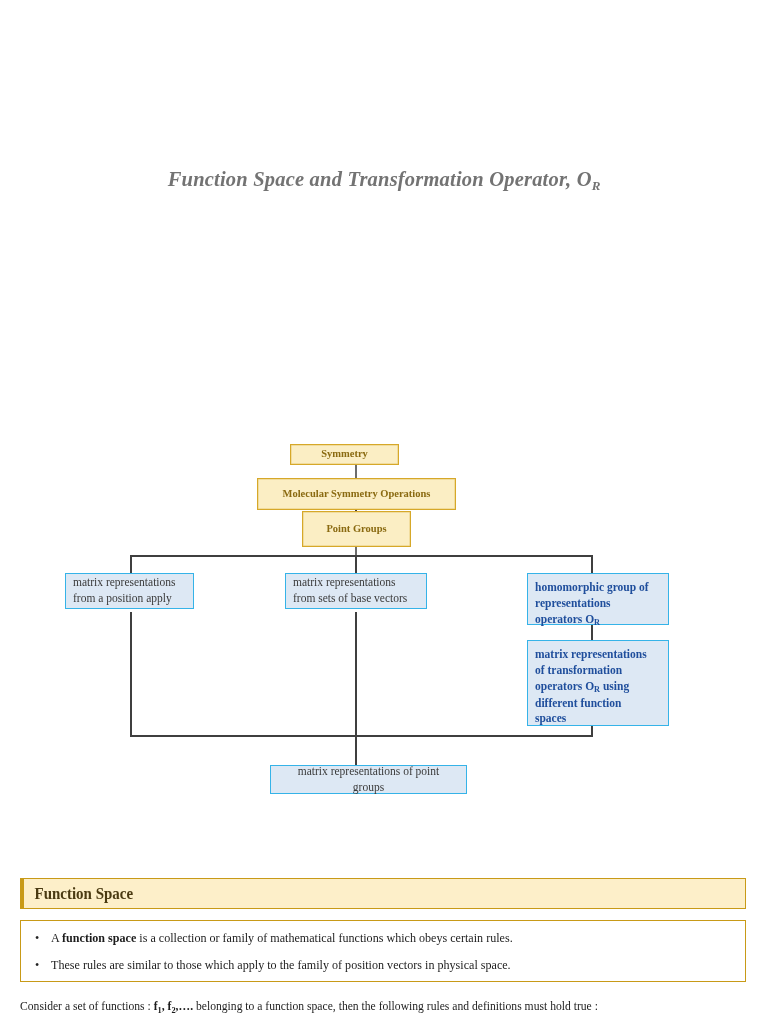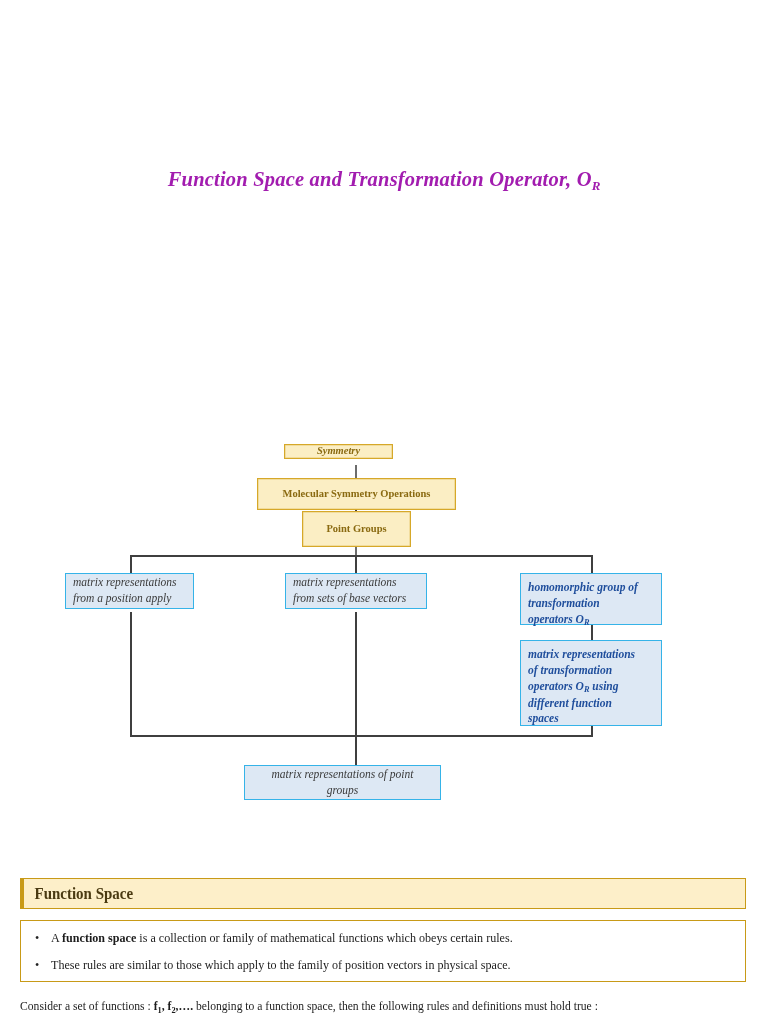--- a/index.html
+++ b/index.html
@@ -20,21 +20,21 @@
   .slide-title {
     position: absolute;
     left: 0;
     top: 168px;
     width: 768px;
     text-align: center;
     font-family: "Liberation Serif", "DejaVu Serif", serif;
     font-weight: bold;
     font-style: italic;
     font-size: 20.5px;
-    color: #a21caf;
+    color: #737373;
     letter-spacing: 0.2px;
     white-space: nowrap;
   }
   .slide-title .sub {
     font-size: 13px;
     font-style: italic;
     font-weight: bold;
     vertical-align: -0.32em;
     letter-spacing: 0;
   }
@@ -82,25 +82,24 @@
     line-height: 1.38;
   }
   .node-blue.bold-blue {
     color: #1f4e9c;
     font-weight: bold;
   }
   .node-blue .inner {
     padding: 0 7px;
     width: 100%;
     box-sizing: border-box;
-    font-style: italic;
   }
   .node-blue.left-align .inner { text-align: left; }
   .node-blue.center-align .inner { text-align: center; }
-  .node-blue.top-align { align-items: flex-start; }
+  .node-blue.top-align { align-items: flex-start; margin-left: 7px; }
   .node-blue.top-align .inner { padding-top: 6px; }
   .sub-r {
     font-size: 0.72em;
     vertical-align: -0.30em;
   }
 
   
   #fs-header {
     position: absolute;
     left: 20px;
@@ -192,21 +191,21 @@
 
   <div class="line vline" style="left:355px; top:182px; height:124px;"></div>
 
   <div class="line vline" style="left:591px; top:193px; height:18px;"></div>
 
   <div class="line vline" style="left:591px; top:295px; height:11px;"></div>
 
   <div class="line hline" style="left:130px; top:305px; width:463px;"></div>
   <div class="line vline" style="left:355px; top:305px; height:30px;"></div>
 
-  <div class="node node-gold" style="left:284px; top:444px; margin-top:-430px; width:109px; height:15px;font-style:italic;">
+  <div class="node node-gold" style="left:290px; top:444px; margin-top:-430px; width:109px; height:21px;">
     <span>Symmetry</span>
   </div>
 
   <div class="node node-gold" style="left:257px; top:478px; margin-top:-430px; width:199px; height:32px;">
     <span>Molecular Symmetry Operations</span>
   </div>
 
   <div class="node node-gold" style="left:302px; top:511px; margin-top:-430px; width:109px; height:36px;">
     <span>Point Groups</span>
   </div>
@@ -221,36 +220,36 @@
   <div class="node node-blue left-align" style="left:285px; top:573px; margin-top:-430px; width:142px; height:36px;">
     <div class="inner">
       <div>matrix representations</div>
       <div>from sets of base vectors</div>
     </div>
   </div>
 
   <div class="node node-blue bold-blue left-align top-align" style="left:520px; top:573px; margin-top:-430px; width:142px; height:52px;">
     <div class="inner">
       <div>homomorphic group of</div>
-      <div>transformation</div>
+      <div>representations</div>
       <div><span>operators O</span><span class="sub-r">R</span></div>
     </div>
   </div>
 
   <div class="node node-blue bold-blue left-align top-align" style="left:520px; top:640px; margin-top:-430px; width:142px; height:86px;">
     <div class="inner">
       <div>matrix representations</div>
       <div>of transformation</div>
       <div><span>operators O</span><span class="sub-r">R</span><span> using</span></div>
       <div>different function</div>
       <div>spaces</div>
     </div>
   </div>
 
-  <div class="node node-blue center-align" style="left:244px; top:765px; margin-top:-430px; width:197px; height:35px;">
+  <div class="node node-blue center-align" style="left:270px; top:765px; margin-top:-430px; width:197px; height:29px;">
     <div class="inner">
       <div>matrix representations of point</div>
       <div>groups</div>
     </div>
   </div>
 </div>
 
 <div id="fs-header">
   <span class="fs-title">Function Space</span>
 </div>

